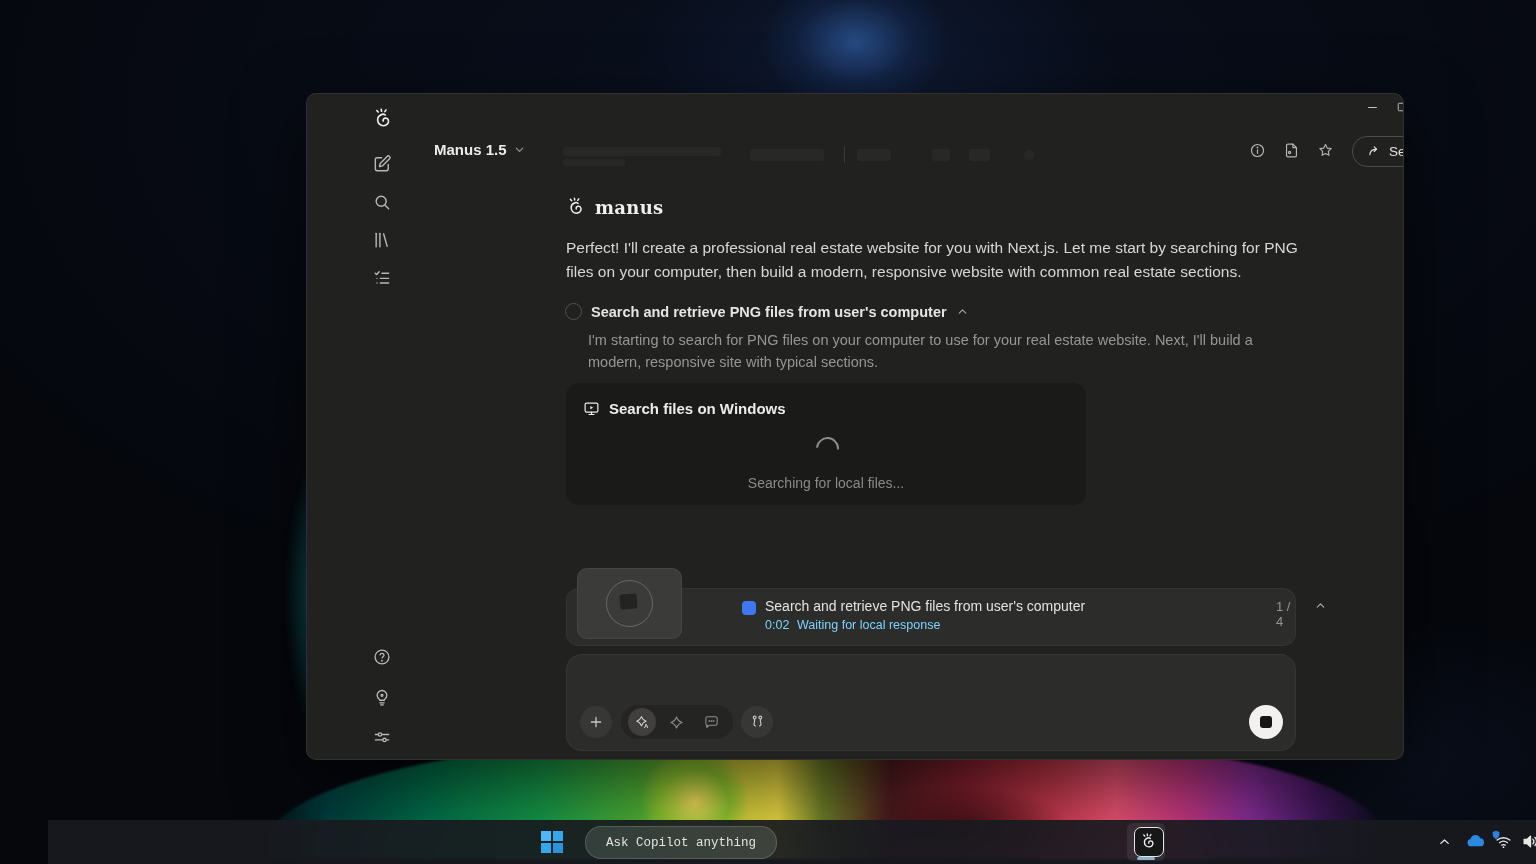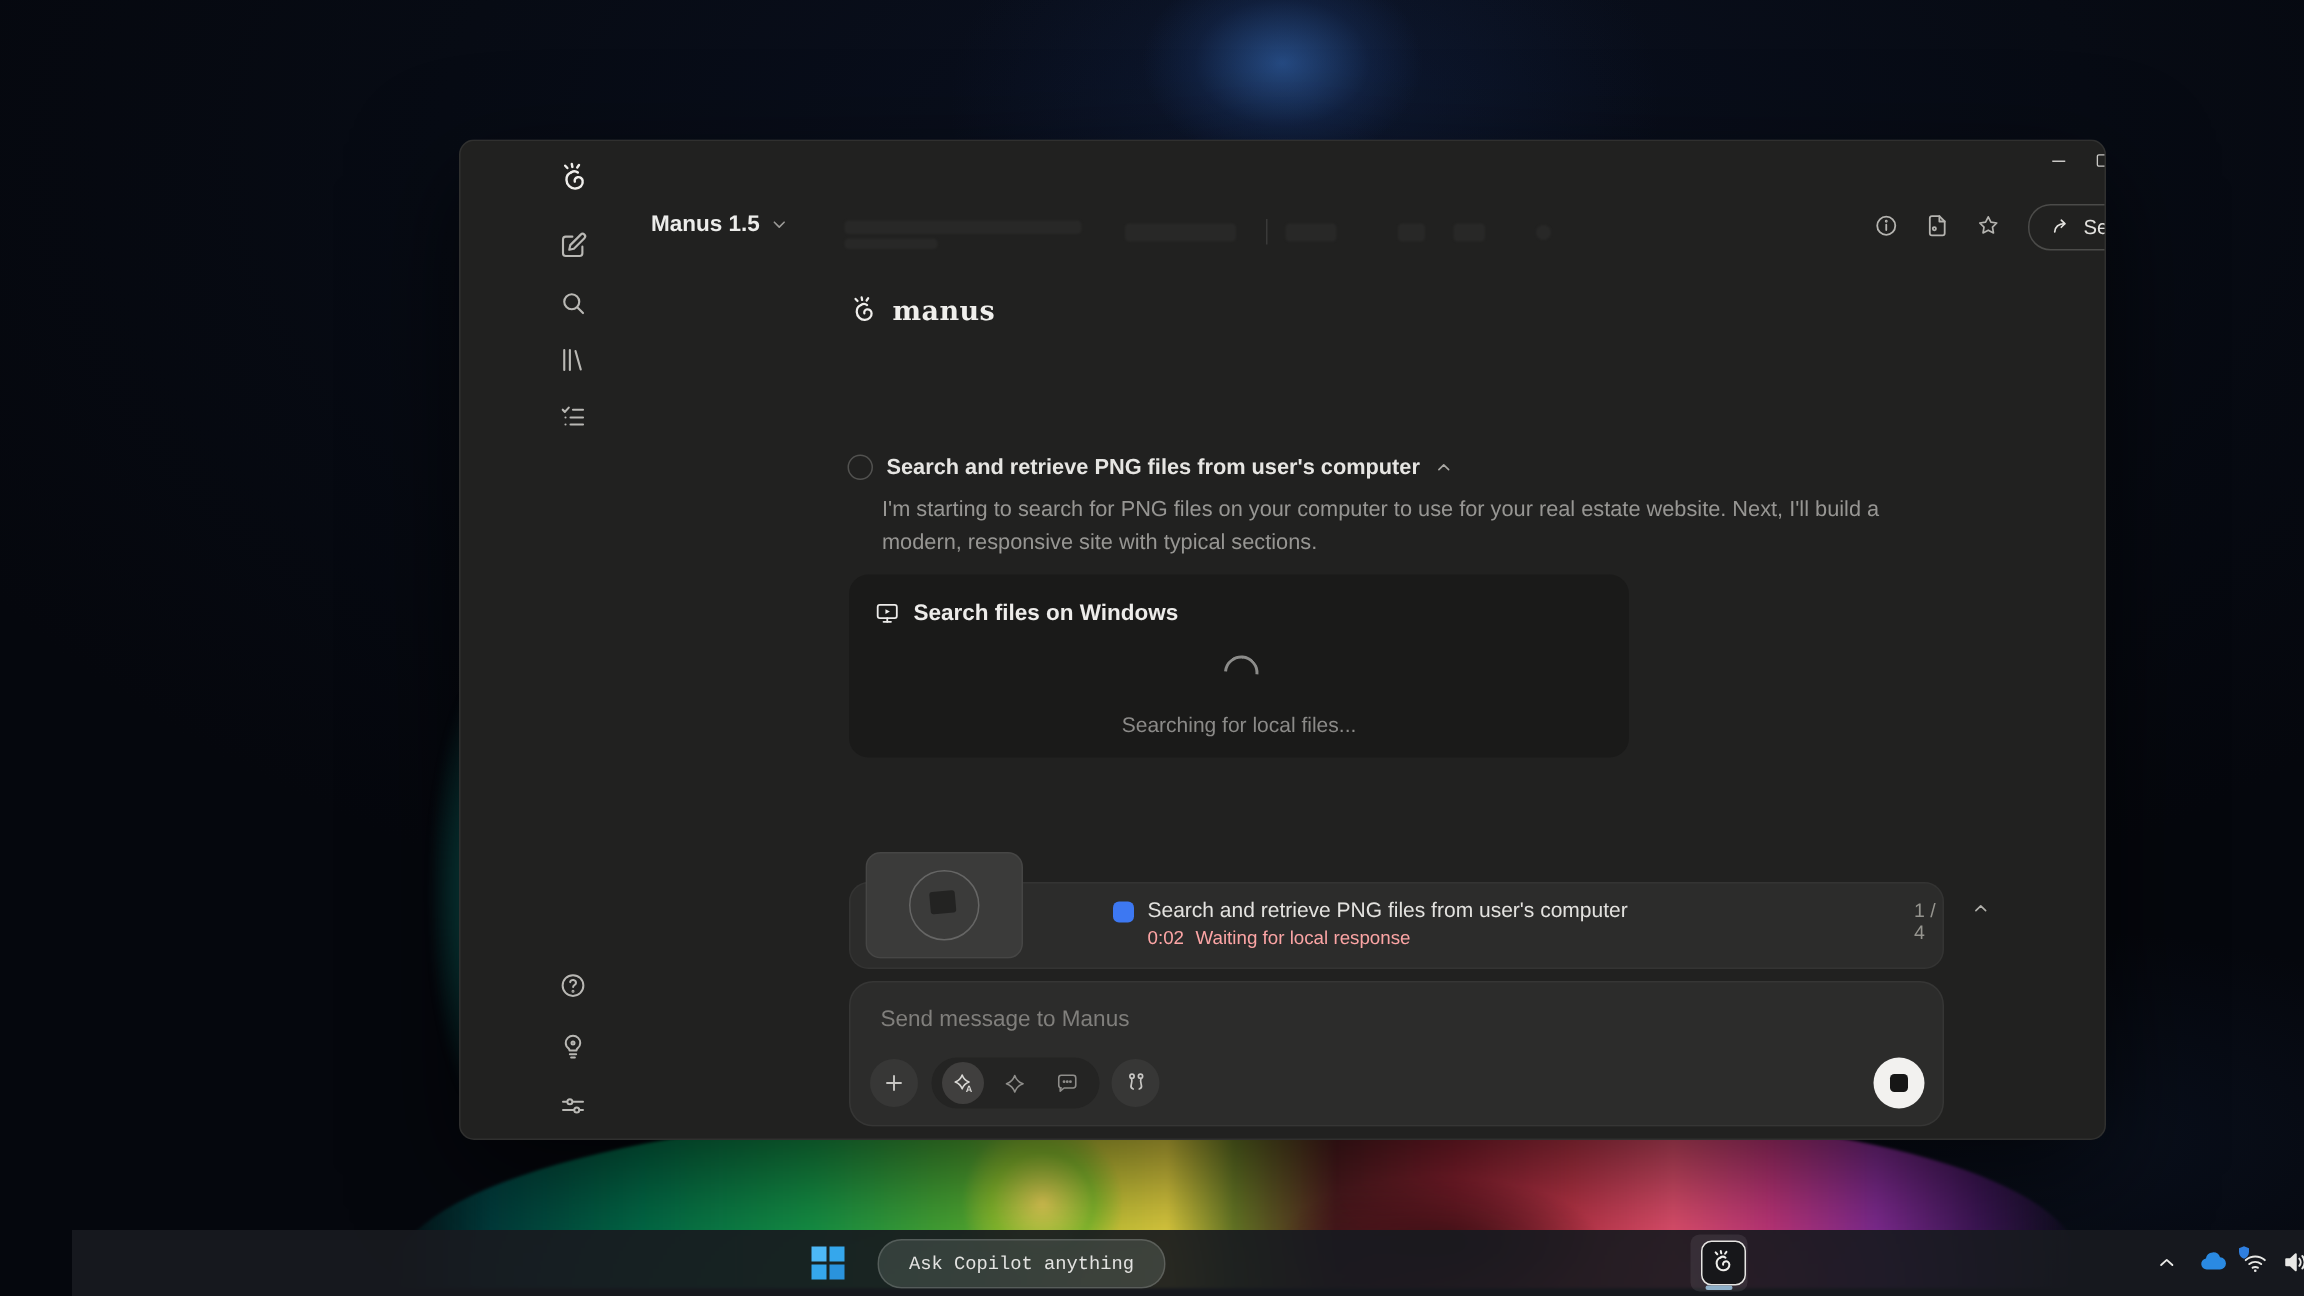--- a/index.html
+++ b/index.html
@@ -44,21 +44,21 @@
   #tool-card-title{font-size:15px;font-weight:700;}
   #tool-spinner{position:absolute;left:250px;top:54px;width:19px;height:19px;border-radius:50%;
     border:2.5px solid #8c8c8a;border-bottom-color:transparent;border-left-color:transparent;transform:rotate(-40deg);}
   #tool-status{position:absolute;left:0;top:92px;width:100%;text-align:center;font-size:14px;color:#8b8a88;}
   #task-panel{width:728px;height:56px;background:#2c2c2b;border-radius:13px;border:1px solid rgba(255,255,255,.04);}
   #task-thumb{left:222px;top:474px;width:103px;height:69px;background:#3b3b3a;border-radius:10px;border:1px solid rgba(255,255,255,.06);}
   #thumb-circle{position:absolute;left:28px;top:11px;width:45px;height:45px;border:1.5px solid rgba(255,255,255,.22);border-radius:50%;}
   #thumb-square{position:absolute;left:42px;top:25px;width:17px;height:15px;background:#232322;border-radius:2px;transform:rotate(-5deg);}
   #task-blue{width:14px;height:14px;border-radius:4px;}
   #task-title{font-size:14px;color:#e3e2df;}
-  .sub{font-size:12.5px;color:#fca5a5;}
+  .sub{font-size:12.5px;color:#7dd3fc;}
   #task-progress{font-size:13px;color:#96958f;}
   #composer{width:728px;height:95px;background:#2c2c2b;border-radius:16px;border:1px solid rgba(255,255,255,.05);}
   #composer-input{position:absolute;left:18px;top:10px;width:560px;height:26px;background:transparent;border:none;outline:none;
     color:#d8d7d4;font-size:15px;font-family:"Liberation Sans",sans-serif;}
   #composer-input::placeholder{color:#807f7c;}
   .round-btn{position:absolute;width:32px;height:32px;border-radius:50%;background:#373736;display:flex;align-items:center;justify-content:center;color:#c8c7c4;}
   #mode-pill{position:absolute;left:54px;top:50px;height:34px;border-radius:17px;background:#242423;display:flex;align-items:center;padding:0 4px;}
   .pill-slot{width:35px;height:34px;display:flex;align-items:center;justify-content:center;color:#8f8e8b;}
   .pill-active{width:28px;height:28px;margin:0 3px;border-radius:50%;background:#403f3e;display:flex;align-items:center;justify-content:center;color:#d9d8d5;}
   #stop-btn{position:absolute;left:682px;top:50px;width:34px;height:34px;border-radius:50%;background:#f2f1ef;display:flex;align-items:center;justify-content:center;}
@@ -214,20 +214,21 @@
       <svg width="21" height="21" viewBox="0 0 24 24" fill="none" stroke="currentColor" stroke-width="1.7" stroke-linecap="round" stroke-linejoin="round">
         <path d="M6.5 4.2 5 2.6"></path>
           <path d="M10 3.4 9.6 1.4"></path>
           <path d="M13.4 3.8 14.6 2.1"></path>
         <path d="M9.2 7.2c-2 .8-3.4 2.9-3.3 5.3.1 3.4 2.8 6.2 6.3 6 3-.2 5.2-2.4 5-5-.1-2-1.8-3.3-3.6-2.9-1.5.3-2.3 1.7-1.9 3"></path>
         <path d="M9.2 7.2c1.4-1 3.4-.9 4.6.1"></path>
       </svg>
       <span id="brand-name">manus</span>
     </div>
 
+    <div class="abs" id="assistant-message" style="left:211px;top:142px;">Perfect! I'll create a professional real estate website for you with Next.js. Let me start by searching for PNG files on your computer, then build a modern, responsive website with common real estate sections.</div>
 
     <div class="abs" id="step-row" style="left:210px;top:209px;">
       <div id="step-circle"></div>
       <span id="step-title">Search and retrieve PNG files from user's computer</span>
       <svg width="13" height="13" viewBox="0 0 24 24" fill="none" stroke="#a9a8a4" stroke-width="2" stroke-linecap="round" stroke-linejoin="round">
           <path d="M6 15l6-6 6 6"></path>
         </svg>
     </div>
     <div class="abs" id="tool-card" style="left:211px;top:289px;">
       <div id="tool-card-header">
@@ -256,21 +257,20 @@
             <path d="M6 15l6-6 6 6"></path>
           </svg>
       </div>
     </div>
     <div class="abs" id="task-thumb">
       <div id="thumb-circle"></div>
       <div id="thumb-square"></div>
     </div>
 
     <div class="abs" id="composer" style="left:211px;top:560px;">
-      <input id="composer-input" type="text" placeholder="Send message to Manus" style="">
       <div class="round-btn" style="left:13px;top:51px;">
         <svg width="16" height="16" viewBox="0 0 24 24" fill="none" stroke="currentColor" stroke-width="1.9" stroke-linecap="round">
             <path d="M12 5v14M5 12h14"></path>
           </svg>
       </div>
       <div id="mode-pill">
         <div class="pill-active">
           <svg width="17" height="17" viewBox="0 0 24 24" fill="none" stroke="currentColor" stroke-width="1.5" stroke-linejoin="round">
             <path d="M10.5 3.8C11.6 7 13.8 9.2 17 10.3 13.8 11.4 11.6 13.6 10.5 16.8 9.4 13.6 7.2 11.4 4 10.3 7.2 9.2 9.4 7 10.5 3.8Z"></path>
             <text x="14" y="20" font-size="8.5" fill="currentColor" stroke="none" font-family="Liberation Sans,sans-serif" font-weight="bold">A</text>

